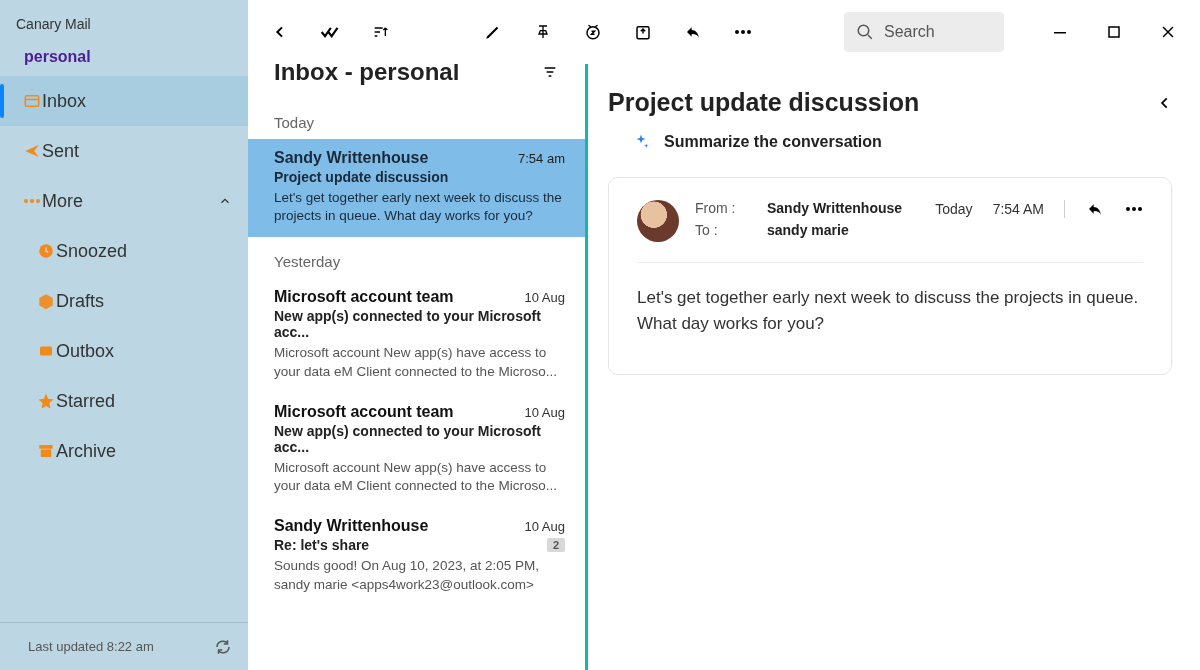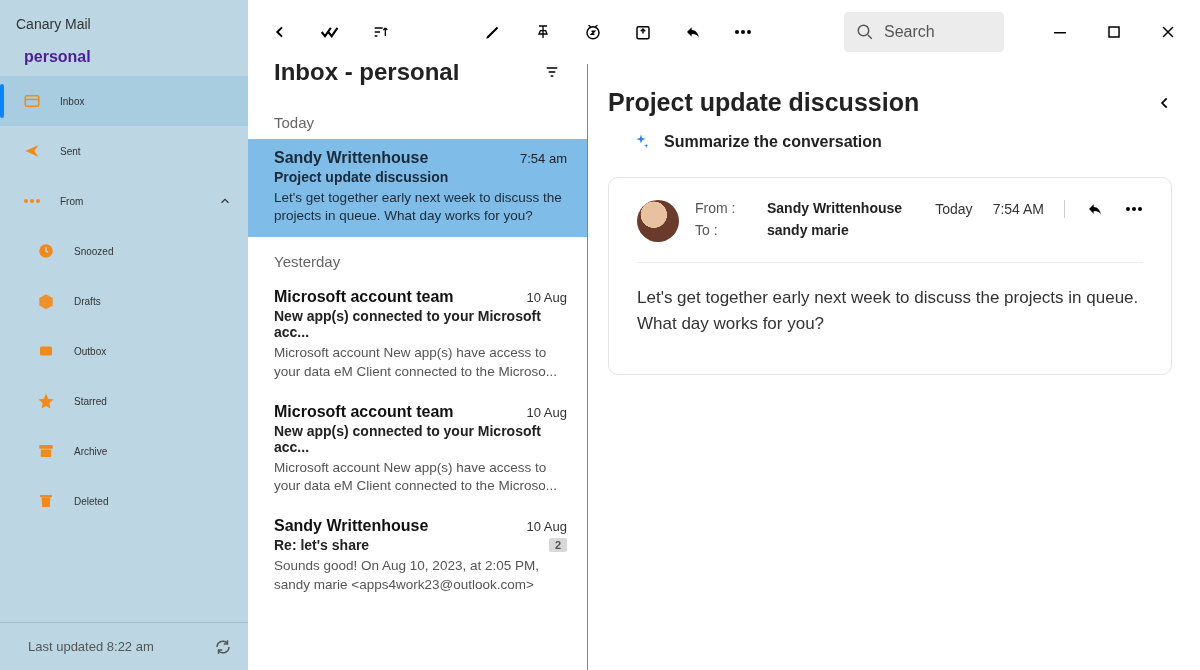--- a/index.html
+++ b/index.html
@@ -3,31 +3,31 @@
 <meta charset="utf-8">
 <style>
   * { box-sizing: border-box; margin: 0; padding: 0; }
   html, body { width: 1200px; height: 670px; font-family: "Segoe UI", sans-serif; overflow: hidden; background: #fff; color: #222; }
   .app { display: flex; width: 100%; height: 100%; }
 
   
   .sidebar { width: 248px; flex: 0 0 248px; background: #bcd7e3; display: flex; flex-direction: column; position: relative; justify-content: flex-end; }
   .sidebar-title { padding: 16px 16px 8px 16px; font-size: 14px; color: #333; }
   .sidebar-account { padding: 8px 16px 10px 24px; font-size: 16px; font-weight: 600; color: #4c1d95; }
-  .nav-item { display: flex; align-items: center; height: 50px; padding: 0 16px 0 22px; gap: 18px; font-size: 10px; color: #333; cursor: pointer; position: relative; }
+  .nav-item { display: flex; align-items: center; height: 50px; padding: 0 16px 0 22px; font-size: 18px; color: #333; cursor: pointer; position: relative; }
   .nav-item.sub { padding-left: 36px; }
   .nav-item .icon { width: 20px; height: 20px; display: flex; align-items: center; justify-content: center; }
   .nav-item.active { background: #a8cde0; }
   .nav-item.active::before { content: ""; position: absolute; left: 0; top: 8px; bottom: 8px; width: 4px; background: #0a84ff; border-radius: 2px; }
   .chevron { margin-left: auto; }
   .sidebar-footer { margin-top: auto; border-top: 1px solid #a2bcc8; height: 48px; display: flex; align-items: center; padding: 0 16px 0 28px; font-size: 13px; color: #555; gap: 10px; }
   .sidebar-footer .refresh { margin-left: auto; }
 
   
-  .msg-list { width: 340px; flex: 0 0 340px; display: flex; flex-direction: column; border-right: 1px solid #14b8a6; }
+  .msg-list { width: 340px; flex: 0 0 340px; display: flex; flex-direction: column; border-right: 3px solid #14b8a6; }
   .msg-list-header { display: flex; align-items: center; padding: 12px 26px 4px 26px; height: 60px; margin-top: 38px; }
   .msg-list-header h1 { font-size: 24px; font-weight: 600; }
   .filter-icon { margin-left: auto; }
   .section-label { padding: 16px 26px 8px 26px; font-size: 15px; color: #666; font-weight: 500; }
   .msg-item { padding: 10px 20px 12px 26px; cursor: pointer; }
   .msg-item.selected { background: #7fbde8; }
   .msg-item .row1 { display: flex; justify-content: space-between; align-items: baseline; }
   .msg-item .from { font-weight: 700; font-size: 16px; color: #111; }
   .msg-item .time { font-size: 13px; color: #333; }
   .msg-item.selected .time { color: #222; }
@@ -94,21 +94,21 @@
     </div>
 
     <div class="nav-item">
       <span class="icon">
         <svg width="18" height="6" viewBox="0 0 18 6">
             <circle cx="3" cy="3" r="2" fill="#f28a1b"></circle>
             <circle cx="9" cy="3" r="2" fill="#f28a1b"></circle>
             <circle cx="15" cy="3" r="2" fill="#f28a1b"></circle>
           </svg>
       </span>
-      <span>From</span>
+      <span>More</span>
       <span class="chevron">
         <svg width="14" height="14" viewBox="0 0 24 24" fill="none" stroke="#333" stroke-width="2">
             <path d="M6 15l6-6 6 6"></path>
           </svg>
       </span>
     </div>
 
     <div class="nav-item sub">
       <span class="icon">
         <svg width="18" height="18" viewBox="0 0 24 24" fill="#f28a1b">
@@ -149,29 +149,20 @@
     <div class="nav-item sub">
       <span class="icon">
         <svg width="18" height="18" viewBox="0 0 24 24" fill="#f28a1b">
             <rect x="3" y="4" width="18" height="5" rx="1"></rect>
             <rect x="5" y="10" width="14" height="10" rx="1"></rect>
           </svg>
       </span>
       <span>Archive</span>
     </div>
 
-    <div class="nav-item sub">
-      <span class="icon">
-        <svg width="18" height="18" viewBox="0 0 24 24" fill="#f28a1b">
-            <path d="M6 7h12l-1 13H7z"></path>
-            <rect x="4" y="4" width="16" height="3" rx="1"></rect>
-          </svg>
-      </span>
-      <span>Deleted</span>
-    </div>
 
     <div class="sidebar-footer">
       <span>Last updated 8:22 am</span>
       <span class="refresh">
         <svg width="18" height="18" viewBox="0 0 24 24" fill="none" stroke="#555" stroke-width="2">
             <path d="M4 12a8 8 0 0 1 14-5M20 12a8 8 0 0 1-14 5"></path>
             <path d="M18 3v5h-5M6 21v-5h5"></path>
           </svg>
       </span>
     </div>

